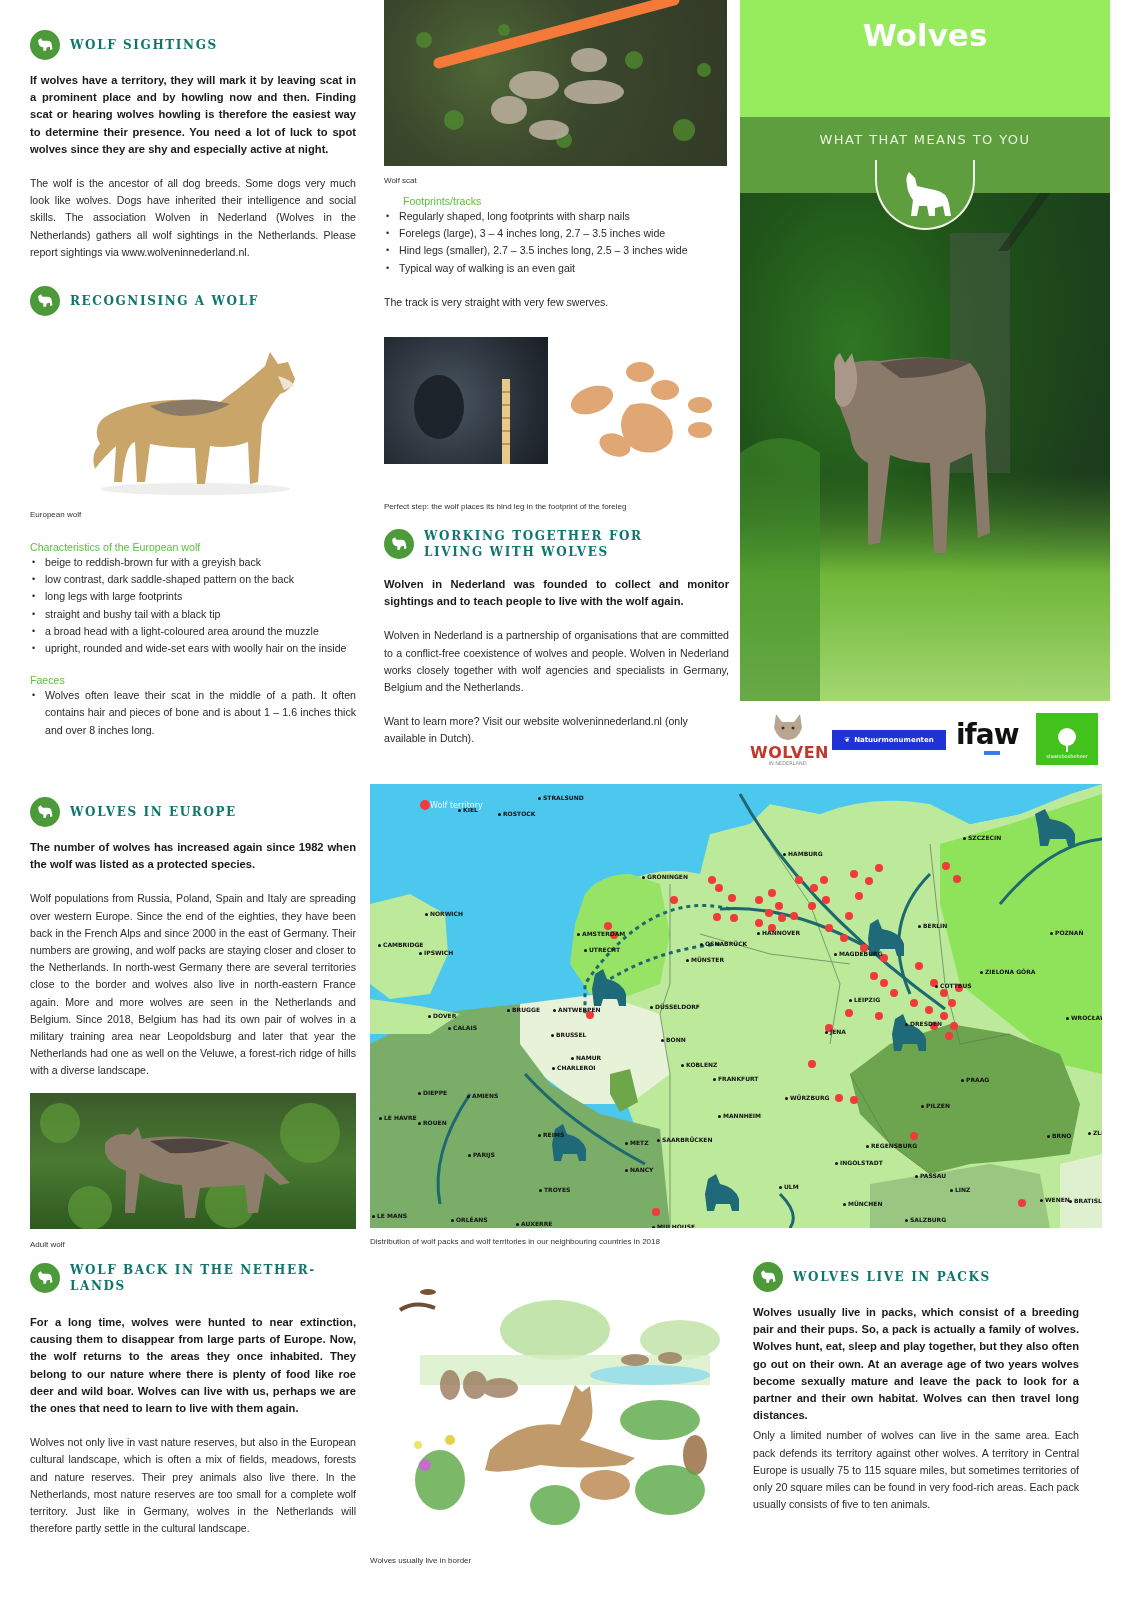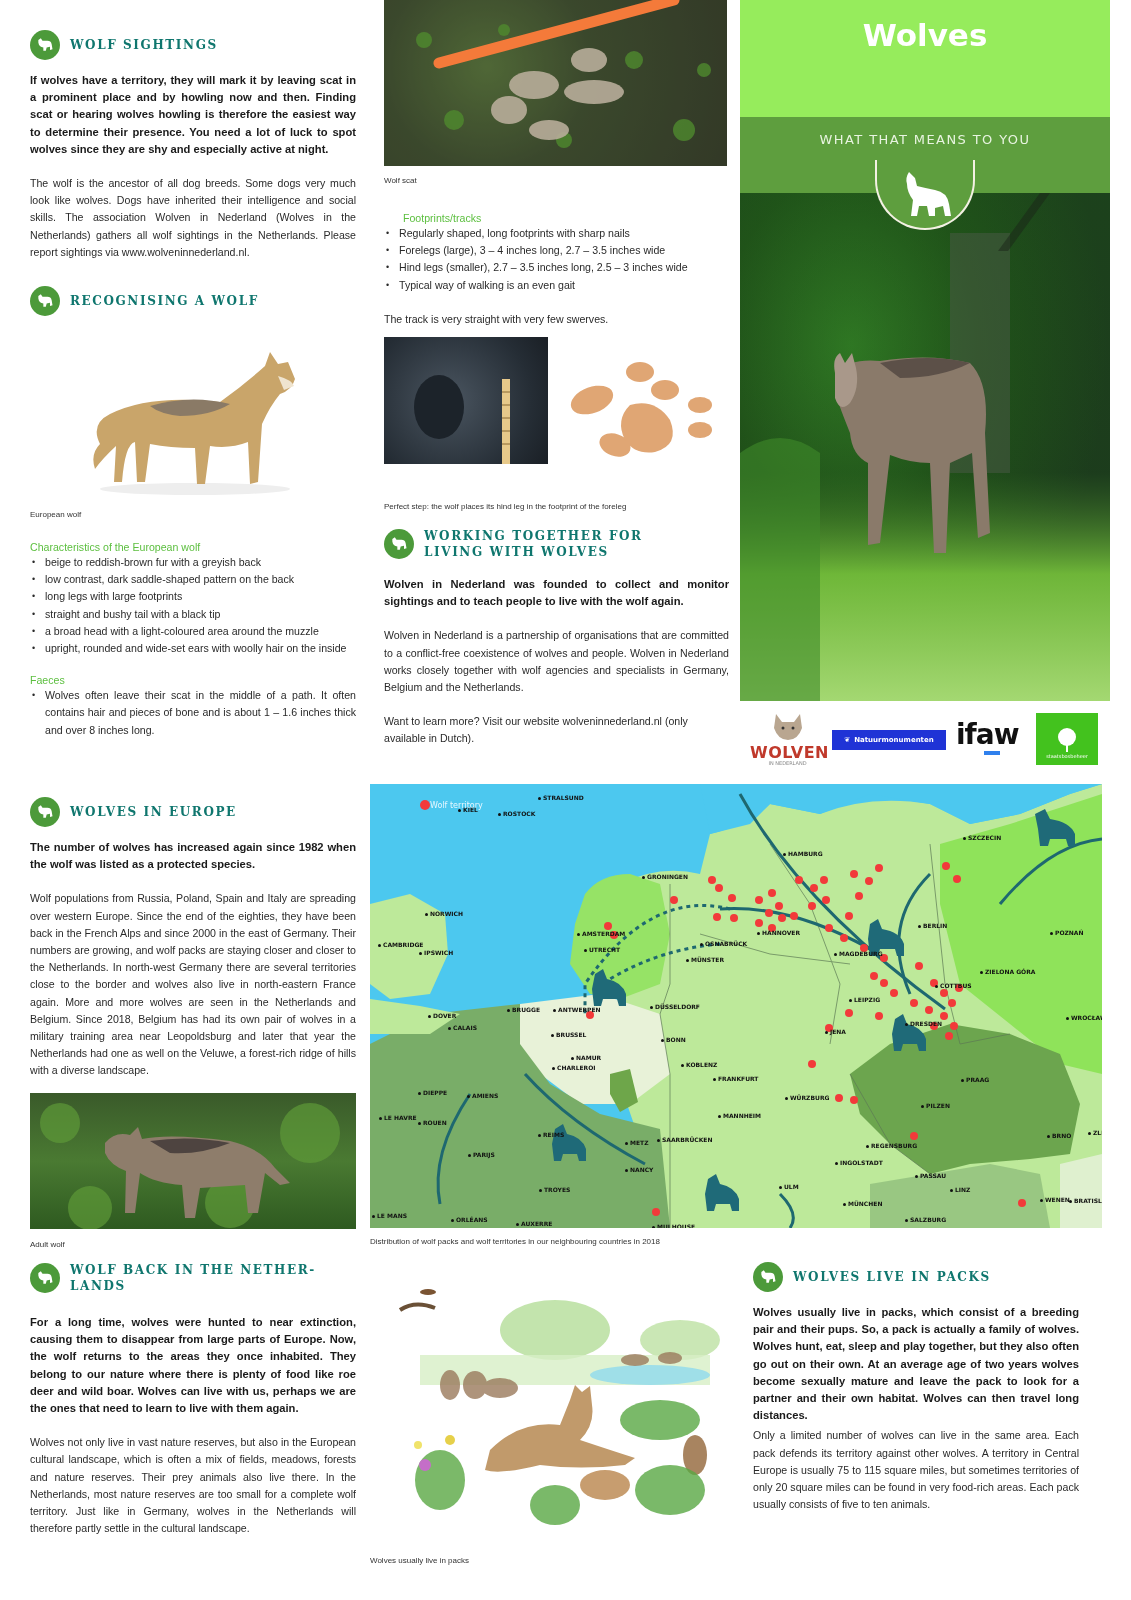--- a/index.html
+++ b/index.html
@@ -108,21 +108,21 @@
         <ellipse cx="205" cy="60" rx="18" ry="12"></ellipse>
         <ellipse cx="210" cy="92" rx="30" ry="12"></ellipse>
         <ellipse cx="125" cy="110" rx="18" ry="14"></ellipse>
         <ellipse cx="165" cy="130" rx="20" ry="10"></ellipse>
     </g>
   </svg>
 </div>
 
 <section class="abs" style="left:384px; top:176px; width:345px;">
   <div class="cap">Wolf scat</div>
-  <div class="sub" style="margin-top:27px;padding-left:19px;">Footprints/tracks</div>
+  <div class="sub" style="margin-top:10px;padding-left:19px;">Footprints/tracks</div>
   <ul class="bul">
     <li>Regularly shaped, long footprints with sharp nails</li>
     <li>Forelegs (large), 3 – 4 inches long, 2.7 – 3.5 inches wide</li>
     <li>Hind legs (smaller), 2.7 – 3.5 inches long, 2.5 – 3 inches wide</li>
     <li>Typical way of walking is an even gait</li>
   </ul>
   <p class="body" style="margin-top:17px;">The track is very straight with very few swerves.</p>
 </section>
 
 <div class="abs photo" style="left:384px; top:337px; width:164px; height:127px; background: radial-gradient(circle at 40% 50%, #4a5560 0%, #252d35 70%, #1a1f25 100%);">
@@ -484,21 +484,21 @@
       <ellipse cx="60" cy="200" rx="25" ry="30"></ellipse>
         <ellipse cx="290" cy="210" rx="35" ry="25"></ellipse>
         <ellipse cx="175" cy="225" rx="25" ry="20"></ellipse>
         <ellipse cx="280" cy="140" rx="40" ry="20"></ellipse>
     </g>
     <circle cx="45" cy="185" r="6" fill="#c46ec8"></circle>
       <circle cx="70" cy="160" r="5" fill="#e6d04a"></circle>
       <circle cx="38" cy="165" r="4" fill="#f0e36a"></circle>
   </svg>
 </div>
-<div class="abs cap" style="left:370px; top:1556px;">Wolves usually live in packs</div>
+<div class="abs cap" style="left:370px; top:1556px;">Wolves usually live in border</div>
 
 <section class="abs" style="left:753px; top:1262px; width:326px;">
   <div class="heading">
     <span class="badge">
         <svg>
           <use href="#wolf-sil"></use>
         </svg>
       </span>
     <span class="htitle">WOLVES LIVE IN PACKS</span>
   </div>

